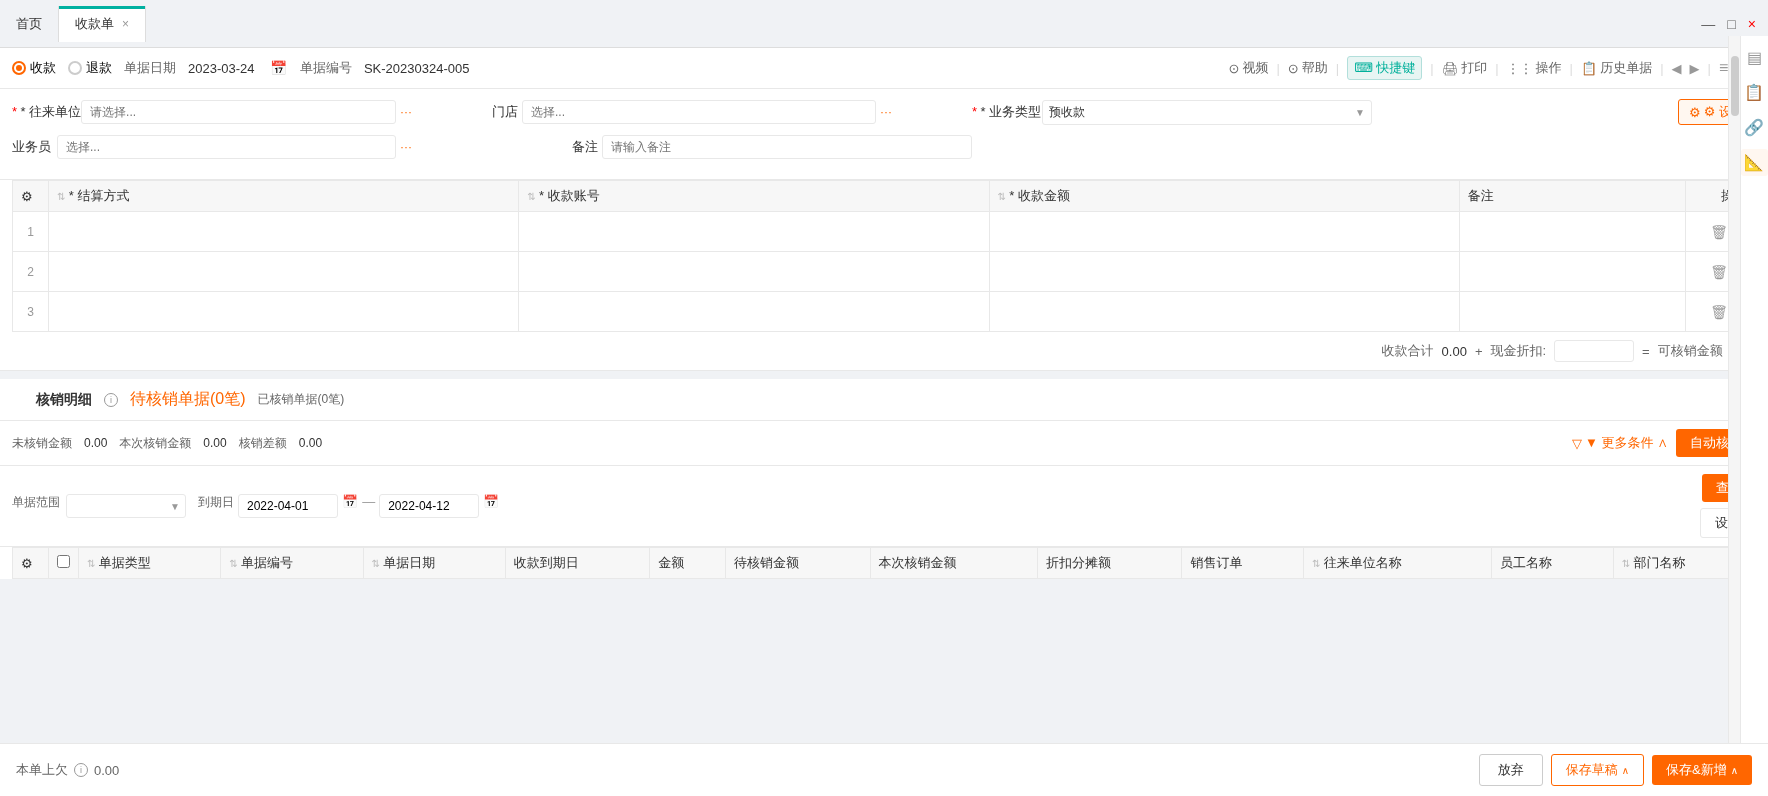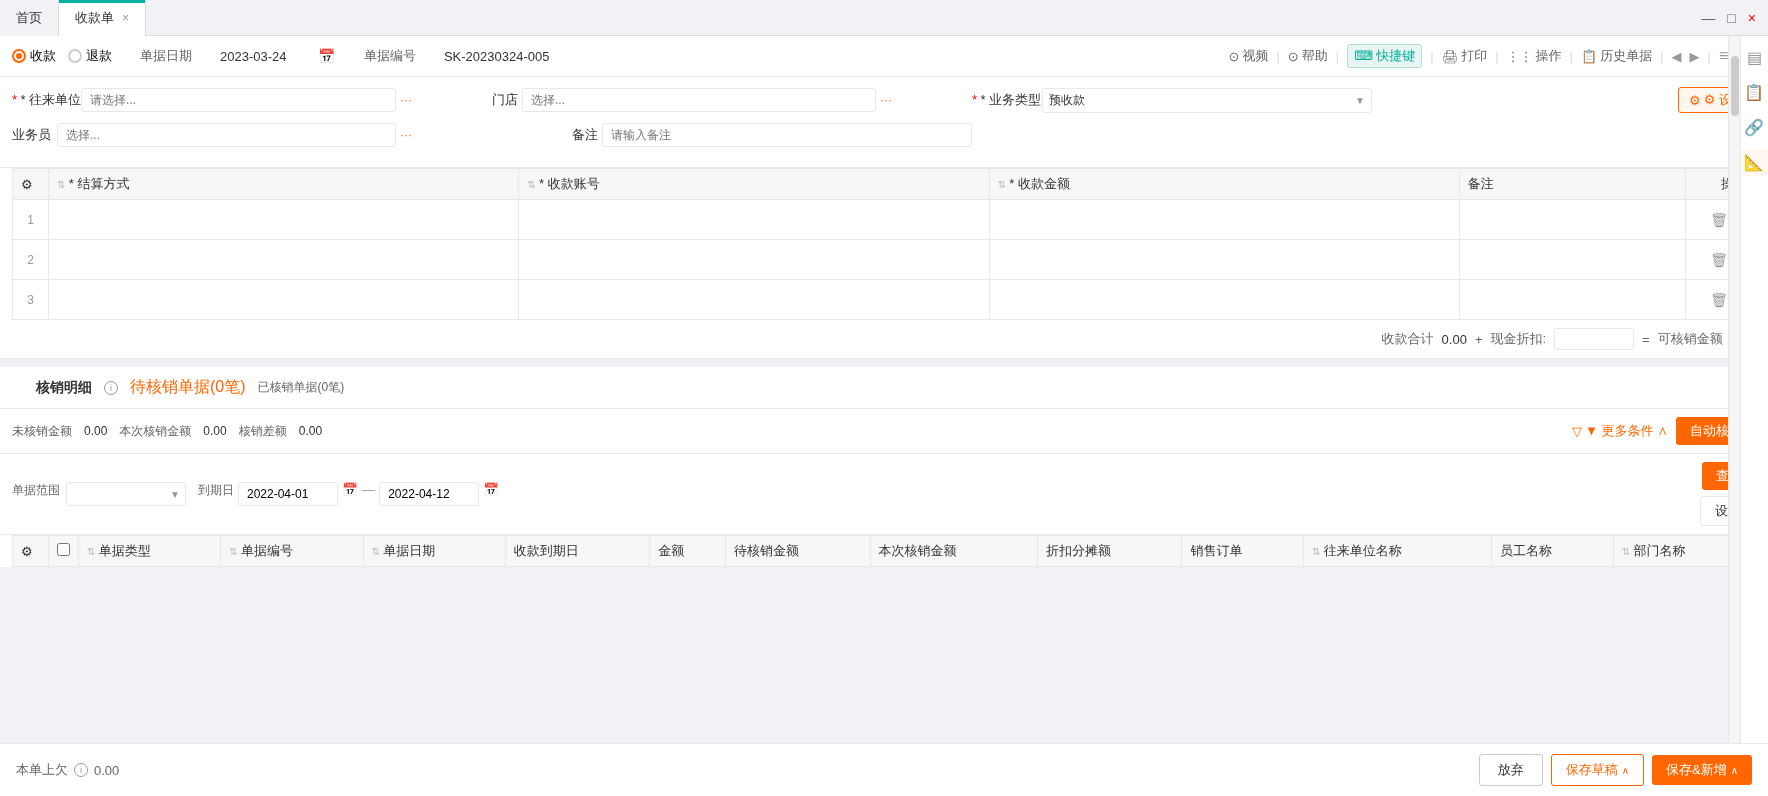--- a/index.html
+++ b/index.html
@@ -1,20 +1,20 @@
 <!DOCTYPE html>
 <html><head>
   <meta charset="utf-8">
   <style>
     * { box-sizing: border-box; margin: 0; padding: 0; font-family: 'Microsoft YaHei', Arial, sans-serif; font-size: 13px; }
     body { background: #f0f2f5; width: 1768px; min-height: 796px; overflow: hidden; }
 
     
     .tab-bar {
-      display: flex; align-items: center; background: #f0f2f5; height: 36px;
+      display: flex; align-items: center; background: #f0f2f5; height: 48px;
       border-bottom: 1px solid #ddd; padding-left: 0;
     }
     .tab-home {
       background: #f0f2f5; color: #333; padding: 0 16px; height: 36px;
       display: flex; align-items: center; font-size: 13px; cursor: pointer; border-right: 1px solid #ddd;
     }
     .tab-active {
       background: #fff; color: #333; padding: 0 16px; height: 36px;
       display: flex; align-items: center; font-size: 13px; cursor: pointer; border-right: 1px solid #ddd;
       position: relative;
@@ -22,21 +22,21 @@
     .tab-active::before {
       content: ''; position: absolute; top: 0; left: 0; right: 0; height: 3px; background: #00b0a0;
     }
     .tab-close { margin-left: 8px; color: #999; font-size: 12px; cursor: pointer; }
     .tab-bar-right { margin-left: auto; display: flex; align-items: center; padding-right: 12px; gap: 12px; }
     .tab-bar-right span { color: #666; cursor: pointer; font-size: 14px; }
 
     
     .top-toolbar {
       display: flex; align-items: center; padding: 8px 12px; background: #fff;
-      border-bottom: 1px solid #e8e8e8; gap: 28px;
+      border-bottom: 1px solid #e8e8e8; gap: 12px;
     }
     .radio-group { display: flex; align-items: center; gap: 12px; }
     .radio-item { display: flex; align-items: center; gap: 4px; cursor: pointer; }
     .radio-dot { width: 14px; height: 14px; border-radius: 50%; border: 2px solid #ccc; display: flex; align-items: center; justify-content: center; }
     .radio-dot.active { border-color: #f60; }
     .radio-dot.active::after { content: ''; width: 6px; height: 6px; border-radius: 50%; background: #f60; }
     .toolbar-label { color: #666; }
     .toolbar-value { color: #333; font-weight: 500; margin-right: 4px; }
     .toolbar-icon { color: #f60; cursor: pointer; font-size: 14px; }
     .toolbar-sep { color: #ddd; }

